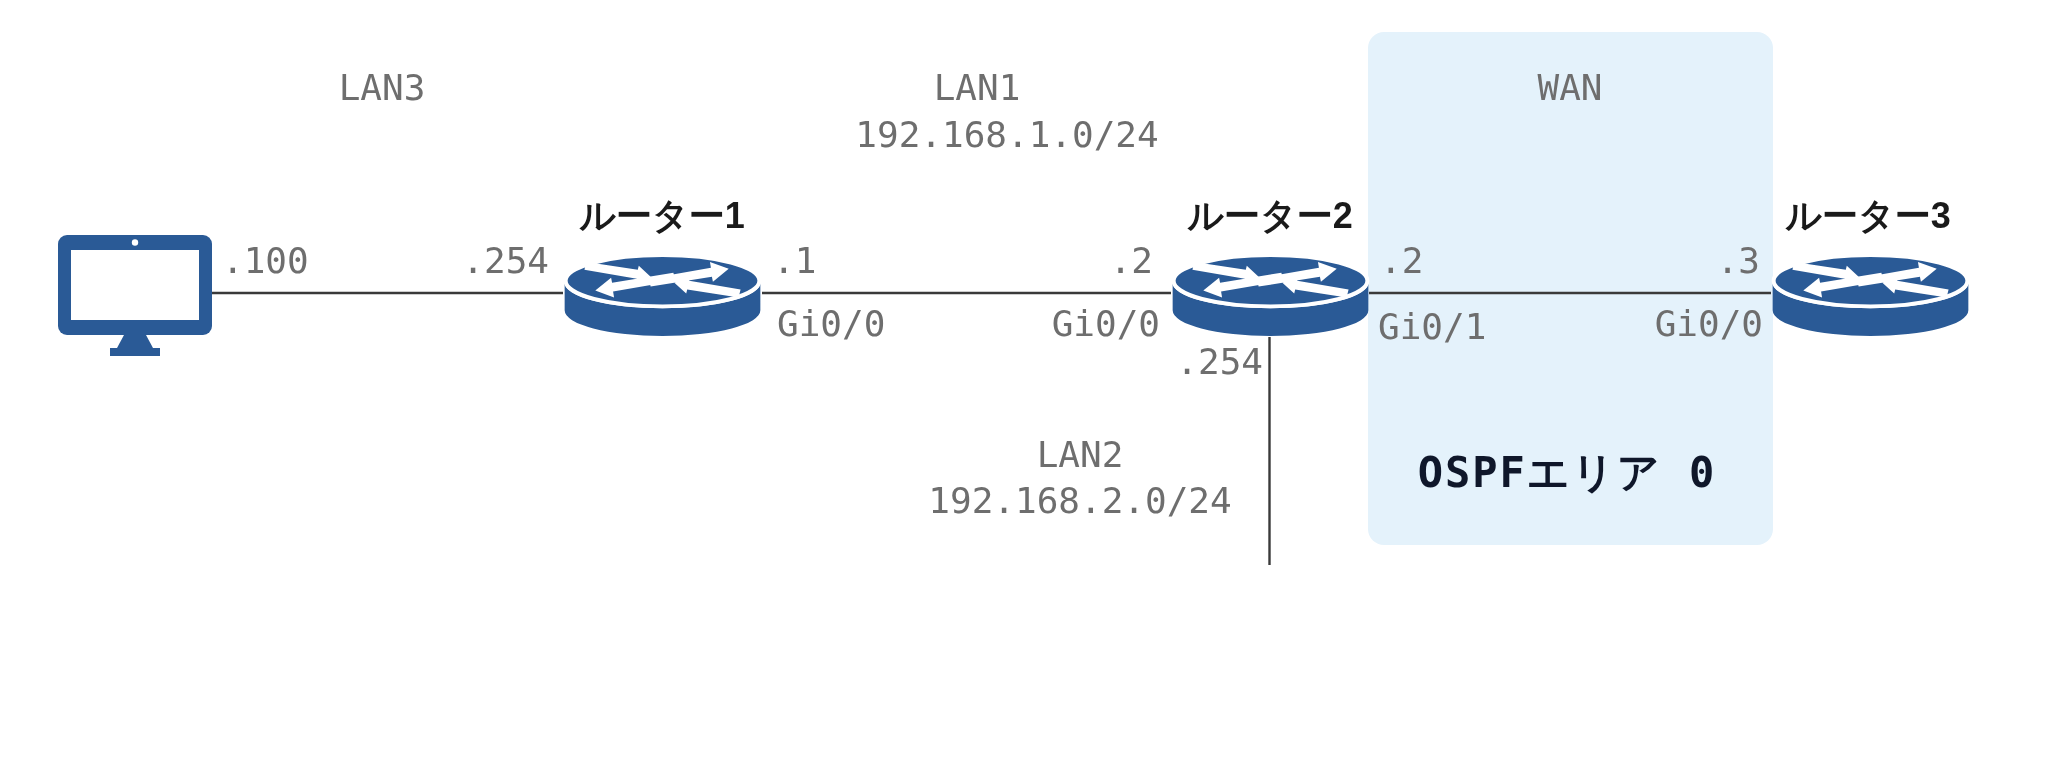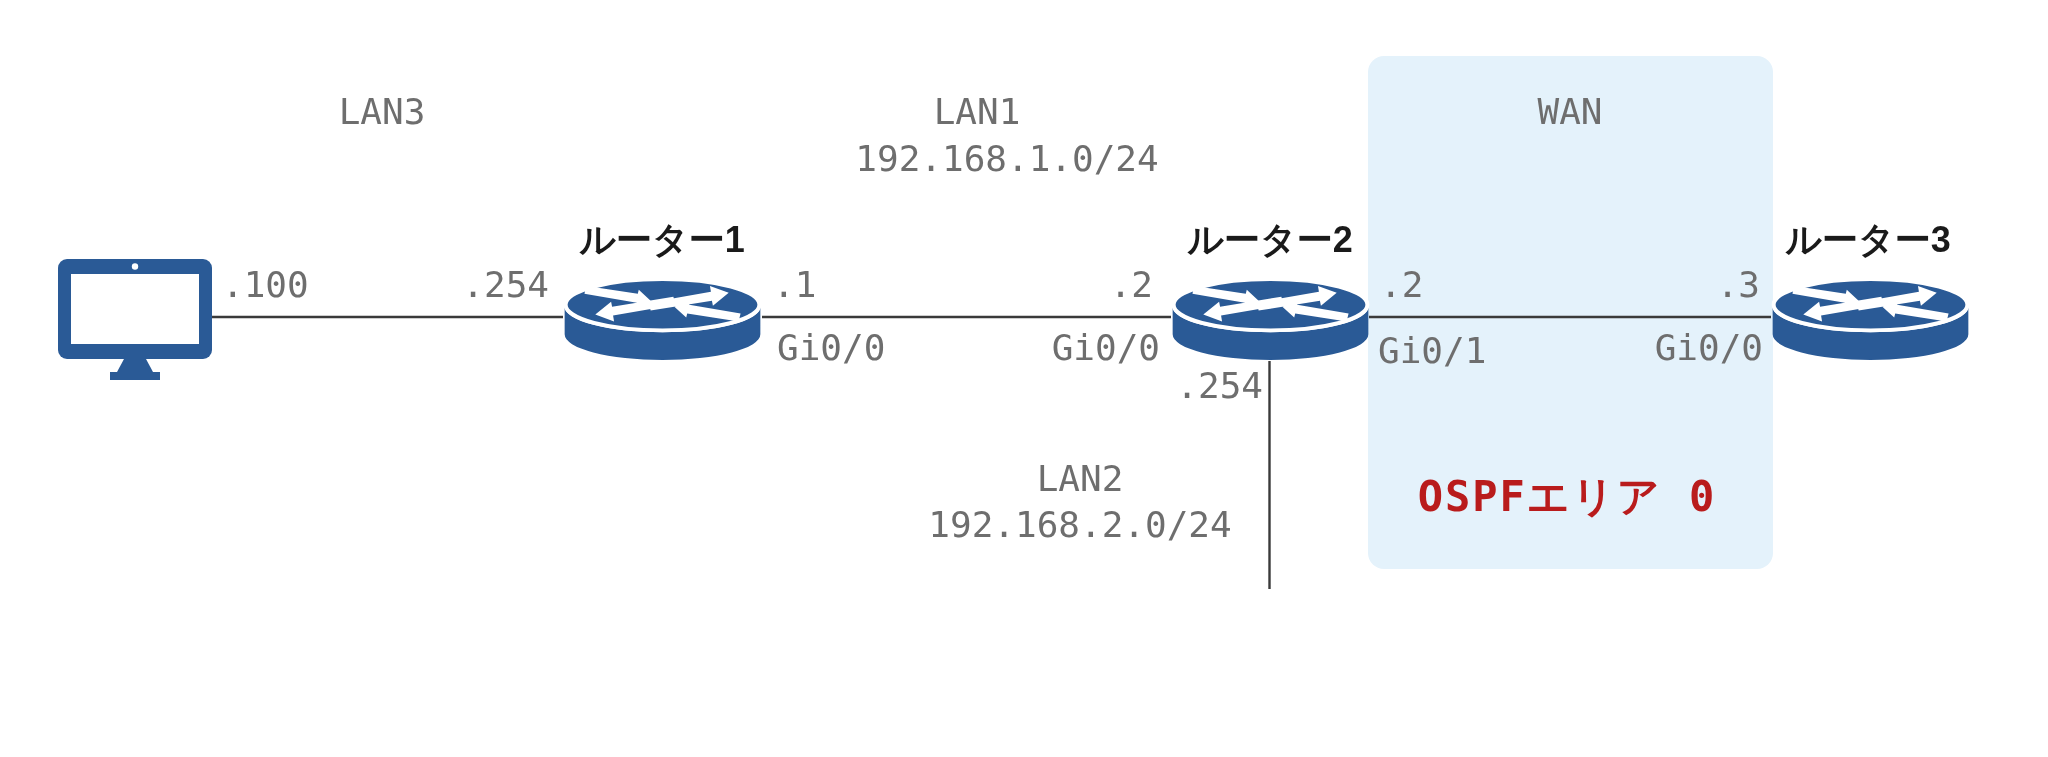--- a/index.html
+++ b/index.html
@@ -3,21 +3,20 @@
 <meta charset="utf-8">
 <style>
   html, body { margin: 0; padding: 0; background: #ffffff; }
   #stage {
     position: relative;
     width: 2048px;
     height: 565px;
     background: #ffffff;
     overflow: hidden;
     font-family: "DejaVu Sans Mono", monospace;
-    margin-top: 24px;
   }
   #wires { position: absolute; left: 0; top: 0; }
   .icon { position: absolute; }
   .lbl { position: absolute; white-space: pre; line-height: 1; }
   .mono {
     font-family: "DejaVu Sans Mono", monospace;
     font-size: 36px;
     color: #6E6E6E;
   }
   .net-line { transform: translateX(-50%); text-align: center; }
@@ -27,21 +26,21 @@
     font-weight: bold;
     font-size: 36px;
     color: #1A1A1A;
     transform: translateX(-50%);
     text-align: right;
   }
   .ospf-label {
     font-family: "DejaVu Sans Mono", monospace;
     font-weight: bold;
     font-size: 42px;
-    color: #b91c1c;
+    color: #0f172a;
     transform: translateX(-50%);
     text-align: center;
     letter-spacing: 2px;
   }
 </style>
 </head>
 <body>
 
 <div id="stage">
 

